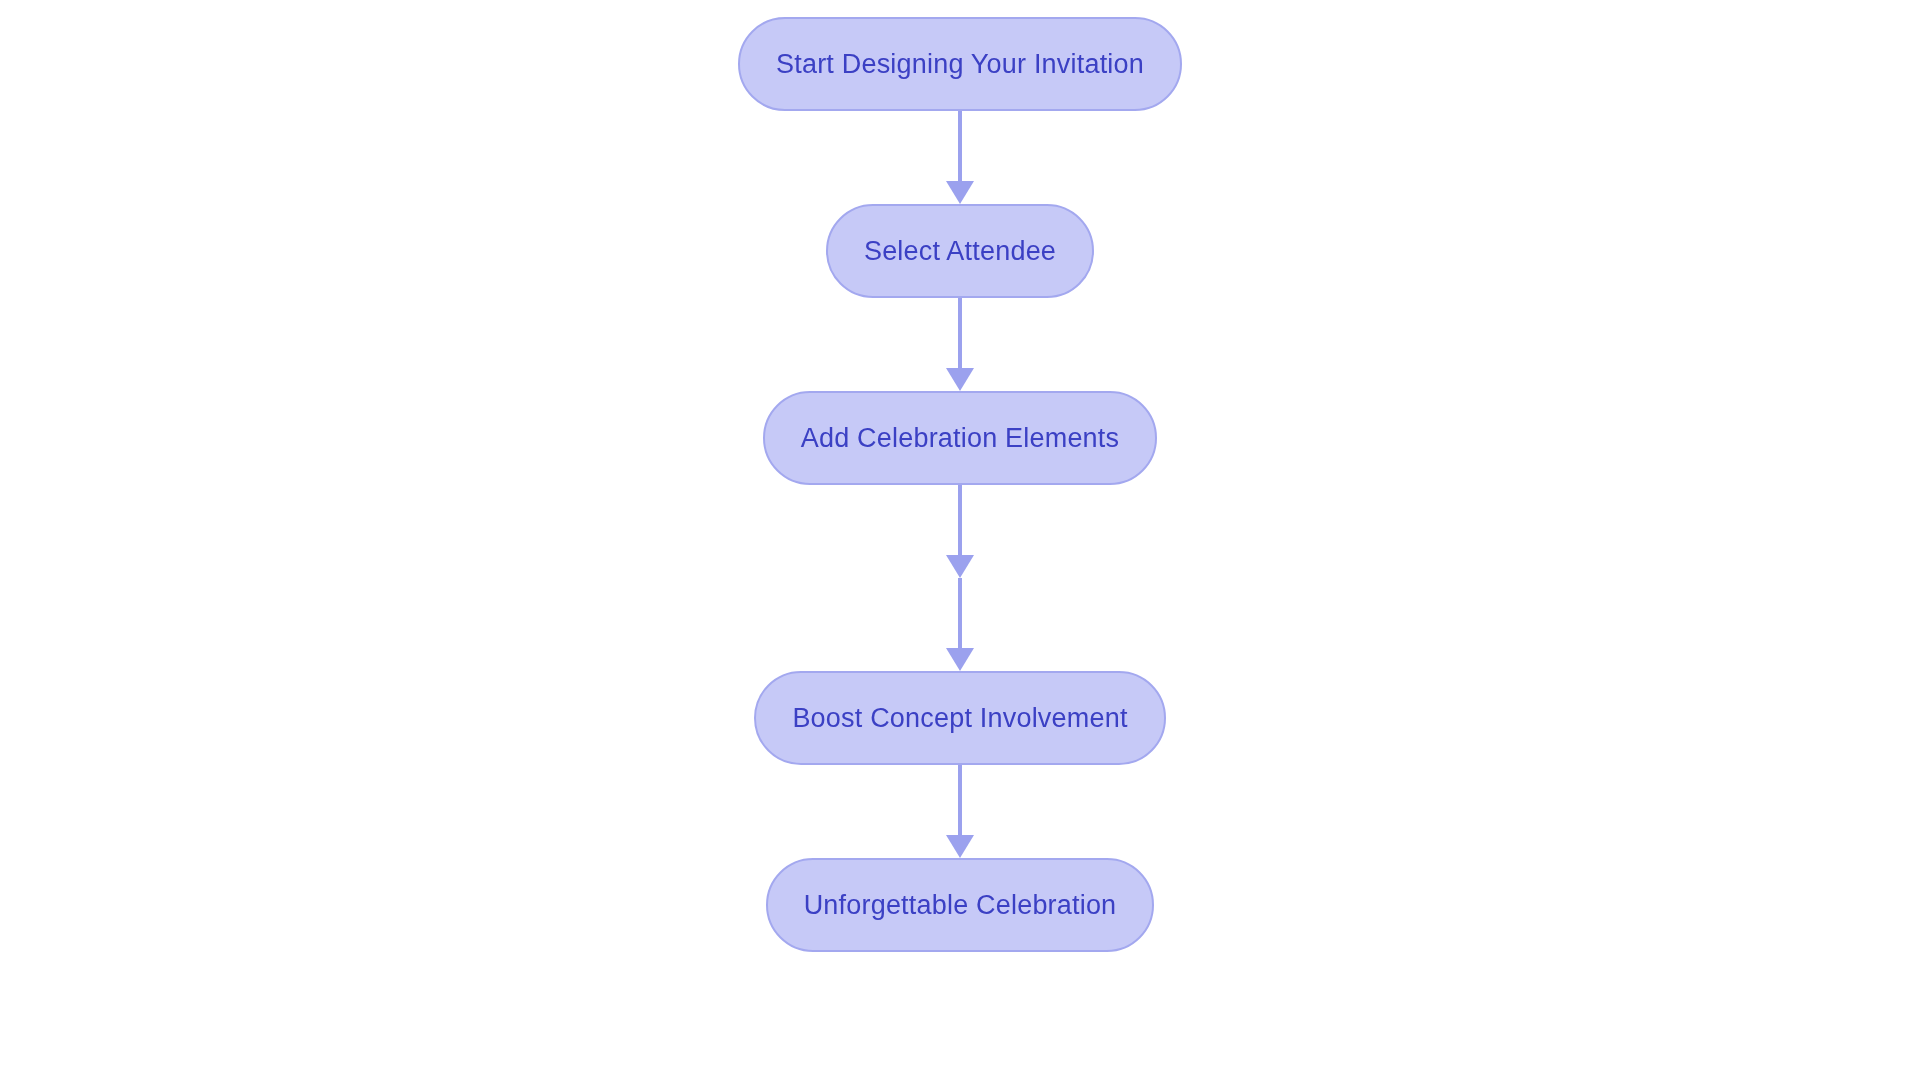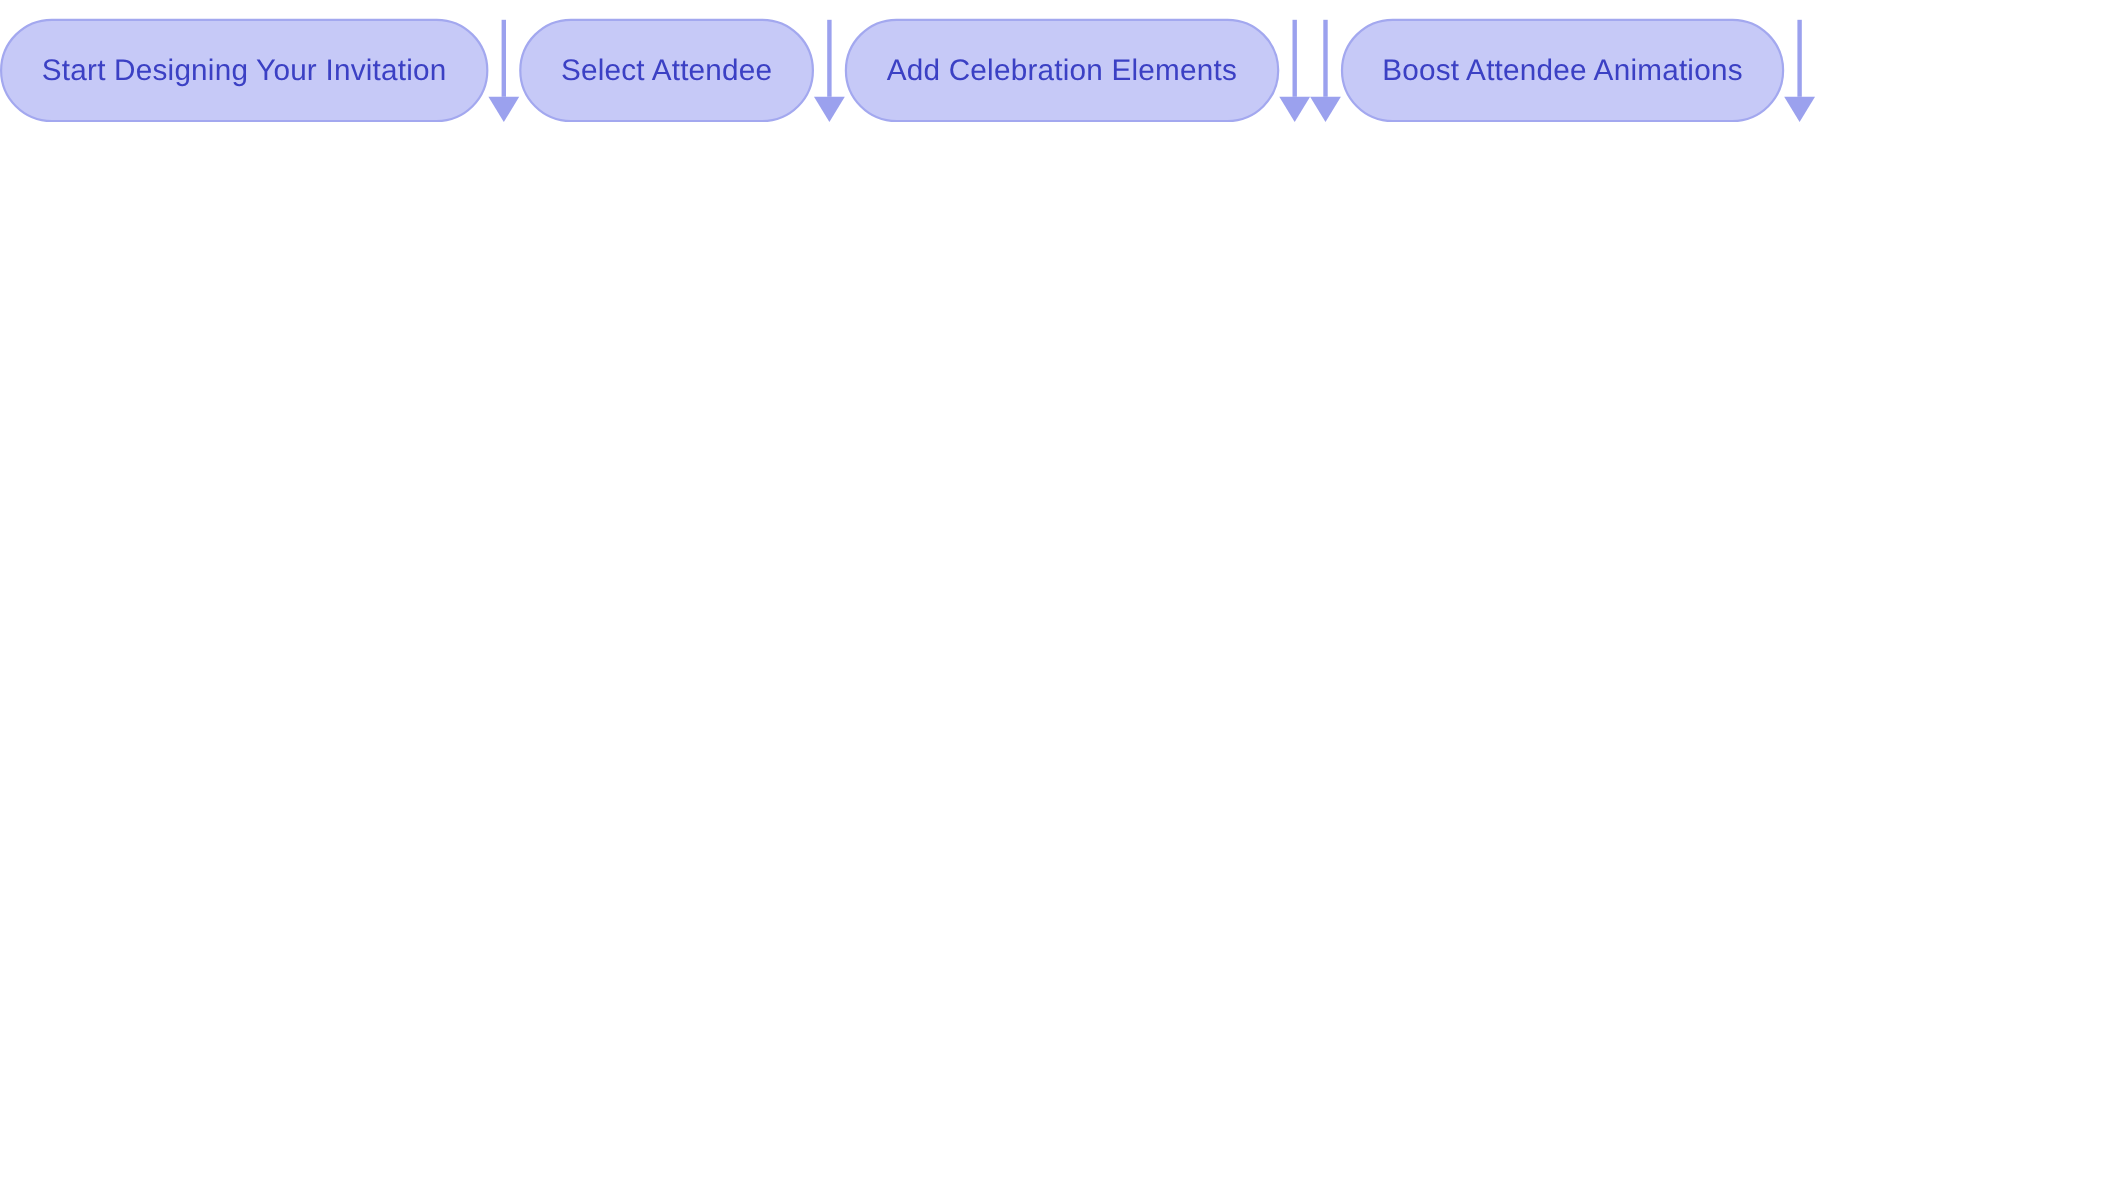--- a/index.html
+++ b/index.html
@@ -14,21 +14,21 @@
     height: 1083px;
     background: #ffffff;
     overflow: hidden;
   }
   .flow {
     position: absolute;
     top: 17px;
     left: 0;
     width: 100%;
     display: flex;
-    flex-direction: row;
+    flex-direction: column;
     align-items: center;
   }
   .node {
     height: 94px;
     min-height: 94px;
     border-radius: 48px;
     background: var(--node-fill, #c6c9f7);
     border: 2px solid var(--node-border, #a3a8ef);
     color: var(--text-color, #3b40c4);
     font-size: 27px;
@@ -91,22 +91,25 @@
     <div class="arrow-head"></div>
   </div>
 
 
   <div class="arrow">
     <div class="arrow-line"></div>
     <div class="arrow-head"></div>
   </div>
 
   <div class="node">
-    <span class="node-label">Boost Attendee Animations</span>
+    <span class="node-label">Boost Concept Involvement</span>
   </div>
 
   <div class="arrow">
     <div class="arrow-line"></div>
     <div class="arrow-head"></div>
   </div>
 
+  <div class="node">
+    <span class="node-label">Unforgettable Celebration</span>
+  </div>
 </div>
 </div>
 
 </body></html>

